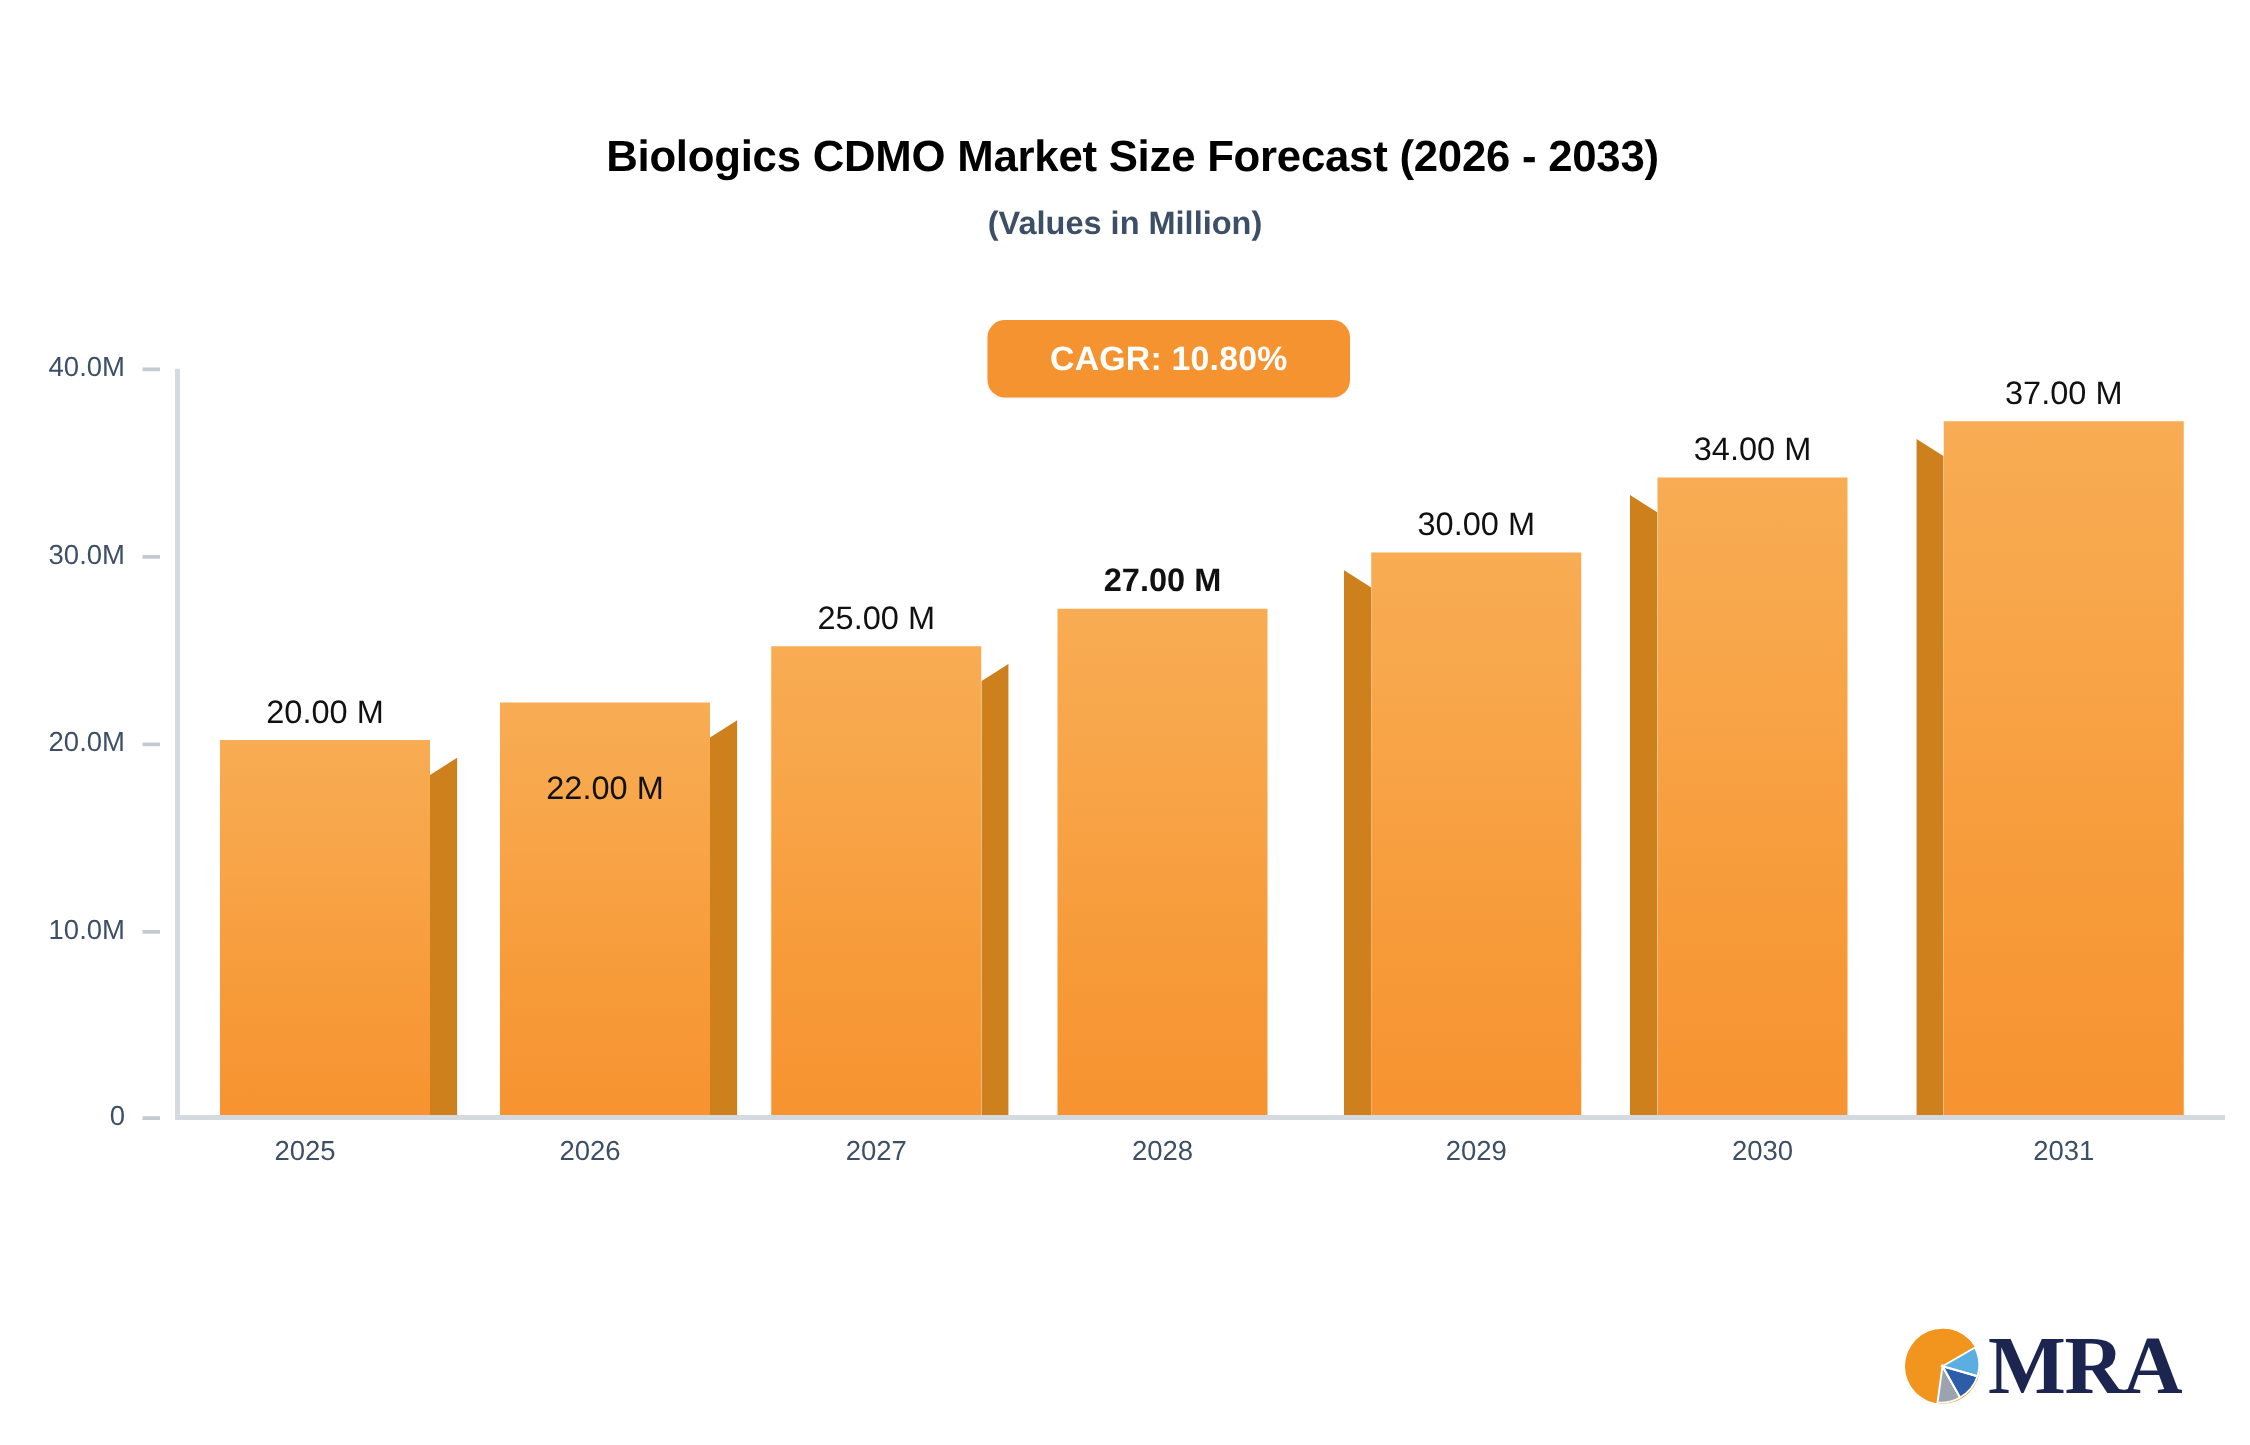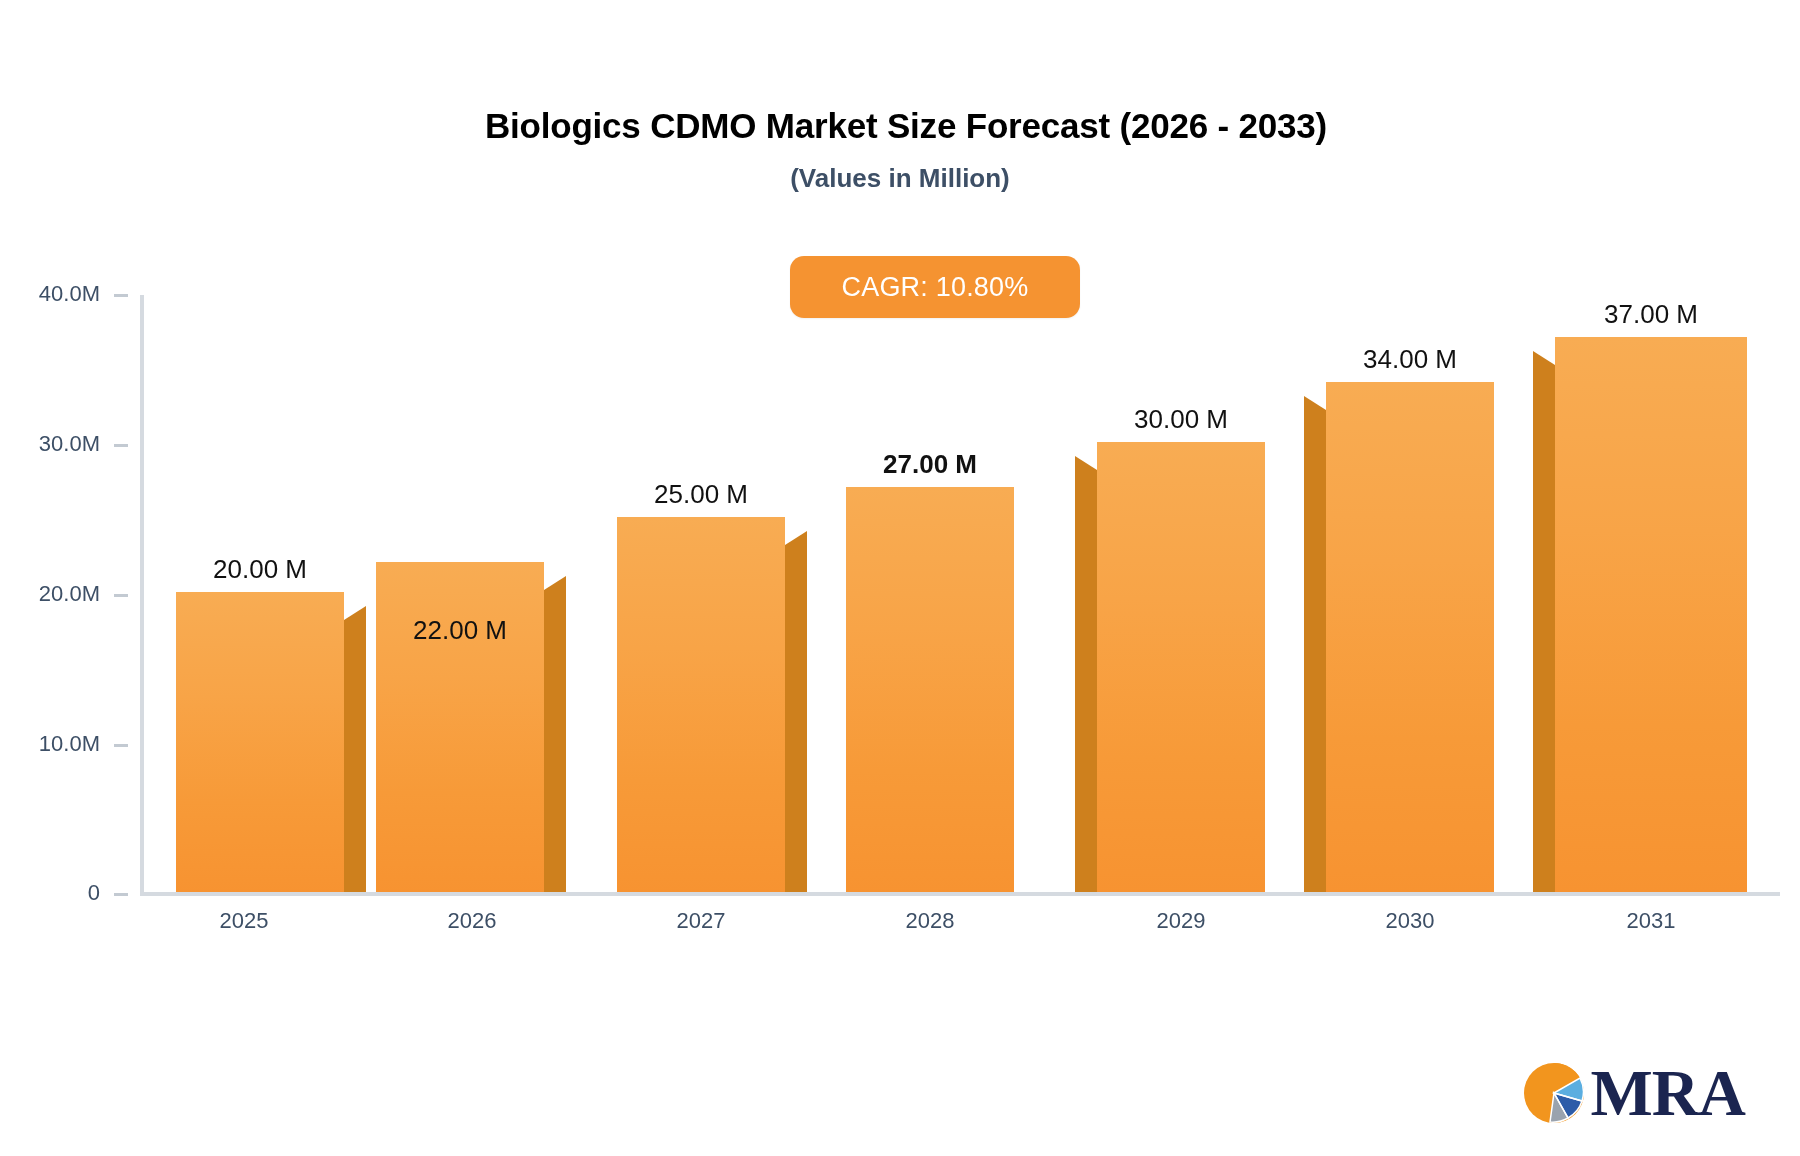--- a/index.html
+++ b/index.html
@@ -57,21 +57,21 @@
     background: #F59331;
     border-radius: 14px;
     display: flex;
     align-items: center;
     justify-content: center;
     box-shadow: 0 1px 2px rgba(0,0,0,0.06);
   }
   .cagr-badge-text {
     color: #ffffff;
     font-size: 27px;
-    font-weight: normal;
+    font-weight: bold;
     letter-spacing: 0.2px;
   }
 
   
   .plot-area {
     position: absolute;
     left: 140px;
     top: 295px;
     width: 1640px;
     height: 600px;
@@ -241,21 +241,21 @@
     </div>
 
     <div class="bars-layer">
 
       <div class="bar-group" style="left:36px; width:168px; height:300px;">
         <div class="bar-side right" style="height:286px;"></div>
         <div class="bar-body" style="height:300px;"></div>
         <div class="bar-value-label" style="top:-38px;">20.00 M</div>
       </div>
 
-      <div class="bar-group" style="left:236px; width:168px; height:239px;">
+      <div class="bar-group" style="left:260px; width:168px; height:239px;">
         <div class="bar-side right" style="height:316px;"></div>
         <div class="bar-body" style="height:330px;"></div>
         <div class="bar-value-label" style="top:-38px;">22.00 M</div>
       </div>
 
       <div class="bar-group" style="left:477px; width:168px; height:375px;">
         <div class="bar-side right" style="height:361px;"></div>
         <div class="bar-body" style="height:375px;"></div>
         <div class="bar-value-label" style="top:-38px;">25.00 M</div>
       </div>
@@ -264,21 +264,21 @@
         <div class="bar-body" style="height:405px;"></div>
         <div class="bar-value-label" style="top:-38px;font-weight:bold;">27.00 M</div>
       </div>
 
       <div class="bar-group" style="left:957px; width:168px; height:450px;">
         <div class="bar-side left" style="height:436px;"></div>
         <div class="bar-body" style="height:450px;"></div>
         <div class="bar-value-label" style="top:-38px;">30.00 M</div>
       </div>
 
-      <div class="bar-group" style="left:1186px; width:168px; height:510px;">
+      <div class="bar-group" style="left:1186px; width:152px; height:510px;">
         <div class="bar-side left" style="height:496px;"></div>
         <div class="bar-body" style="height:510px;"></div>
         <div class="bar-value-label" style="top:-38px;">34.00 M</div>
       </div>
 
       <div class="bar-group" style="left:1415px; width:192px; height:555px;">
         <div class="bar-side left" style="height:541px;"></div>
         <div class="bar-body" style="height:555px;"></div>
         <div class="bar-value-label" style="top:-38px;">37.00 M</div>
       </div>

